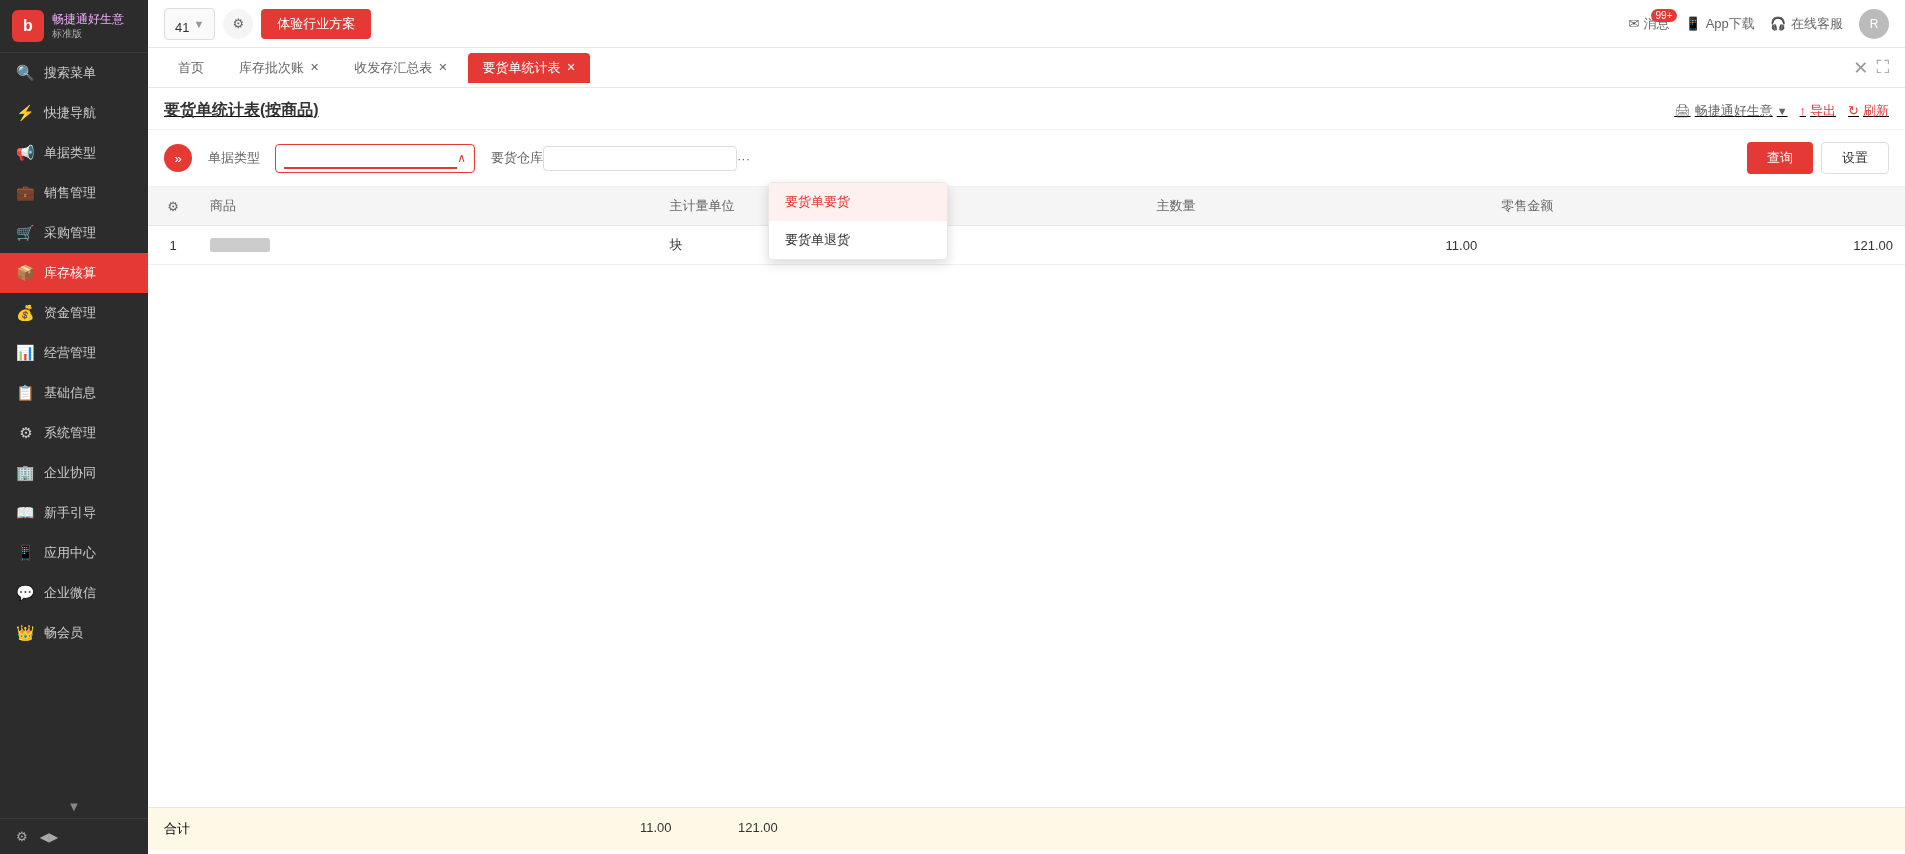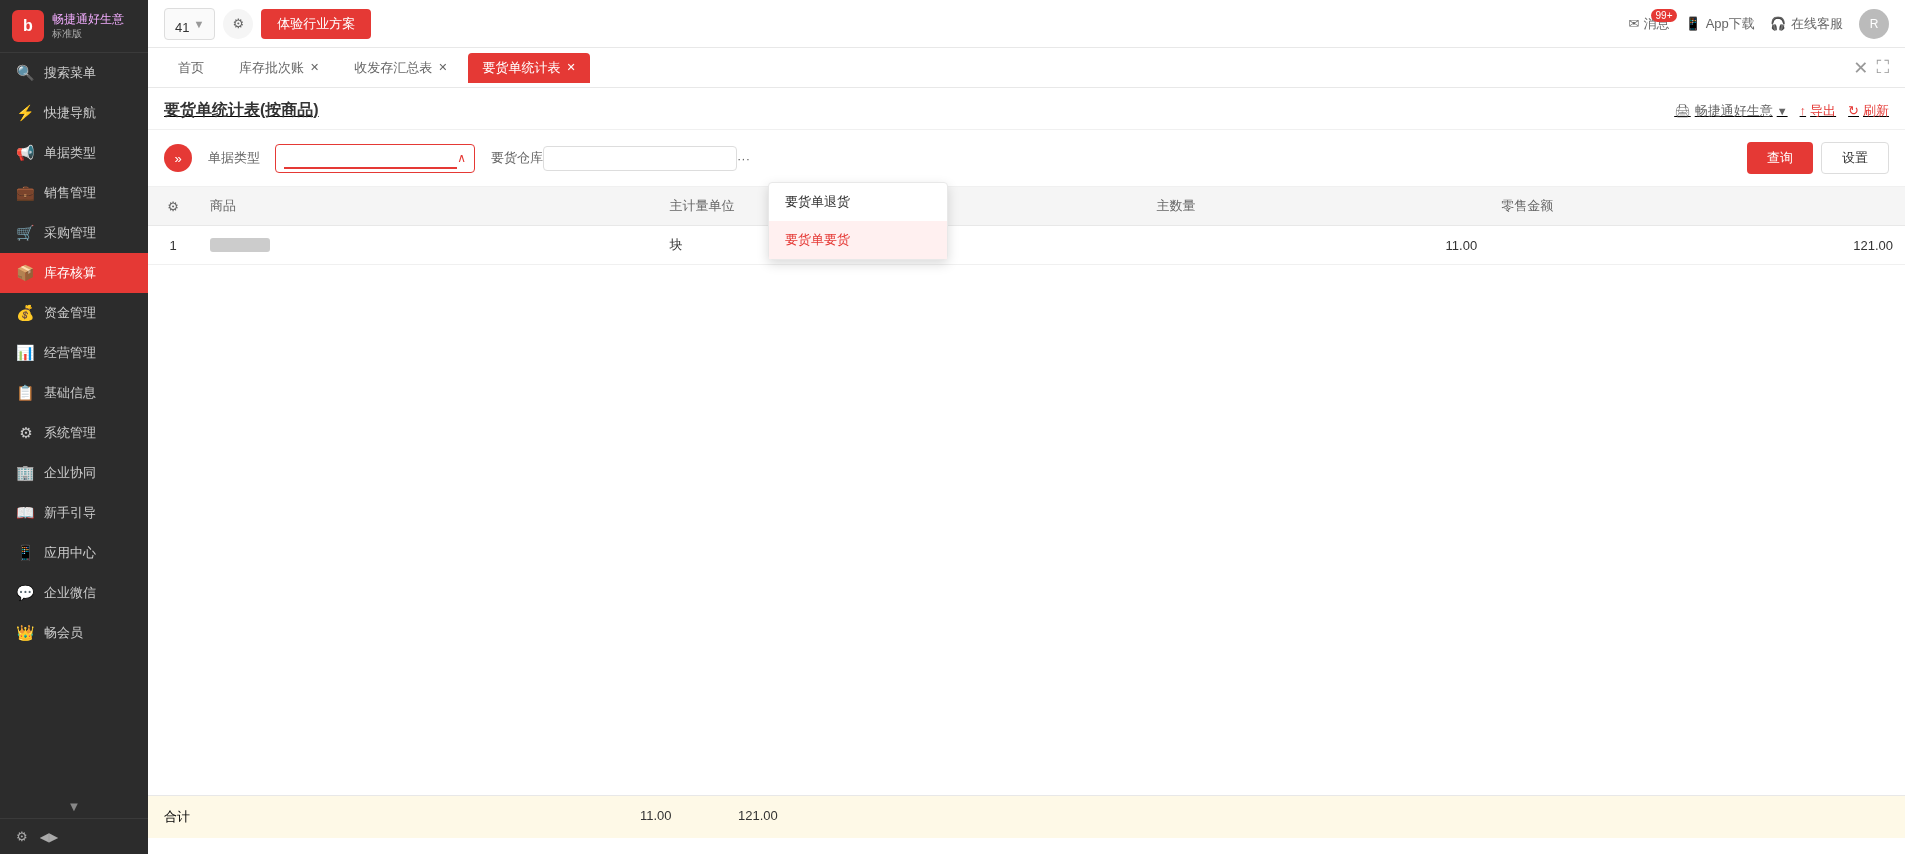--- a/index.html
+++ b/index.html
@@ -304,21 +304,21 @@
       display: inline-block; min-width: 60px; height: 14px;
     }
 
     
     .total-row {
       background: #fef9e7;
       border-top: 1px solid #e8e8e8;
       display: flex;
       padding: 12px 16px;
       position: sticky;
-      bottom: 16px;
+      bottom: 4px;
     }
 
     
     .sidebar-scroll-indicator {
       display: flex; flex-direction: column; align-items: center;
       padding: 4px 0; color: #888;
     }
   </style>
 </head>
 <body>
@@ -501,25 +501,25 @@
           <input class="warehouse-input" value="" style="">
           <span class="more-icon">···</span>
         </div>
 
         <div class="filter-actions">
           <button class="query-btn">查询</button>
           <button class="settings-btn">设置</button>
         </div>
 
         <div class="dropdown-overlay">
+          <div class="dropdown-item selected">
+            <span>要货单要货</span>
+          </div>
           <div class="dropdown-item">
             <span>要货单退货</span>
-          </div>
-          <div class="dropdown-item selected">
-            <span>要货单要货</span>
           </div>
         </div>
       </div>
 
       <div class="table-area">
         <table class="data-table">
           <thead>
             <tr>
               <th style="width:50px; text-align:center;">
                 <span>⚙</span>

